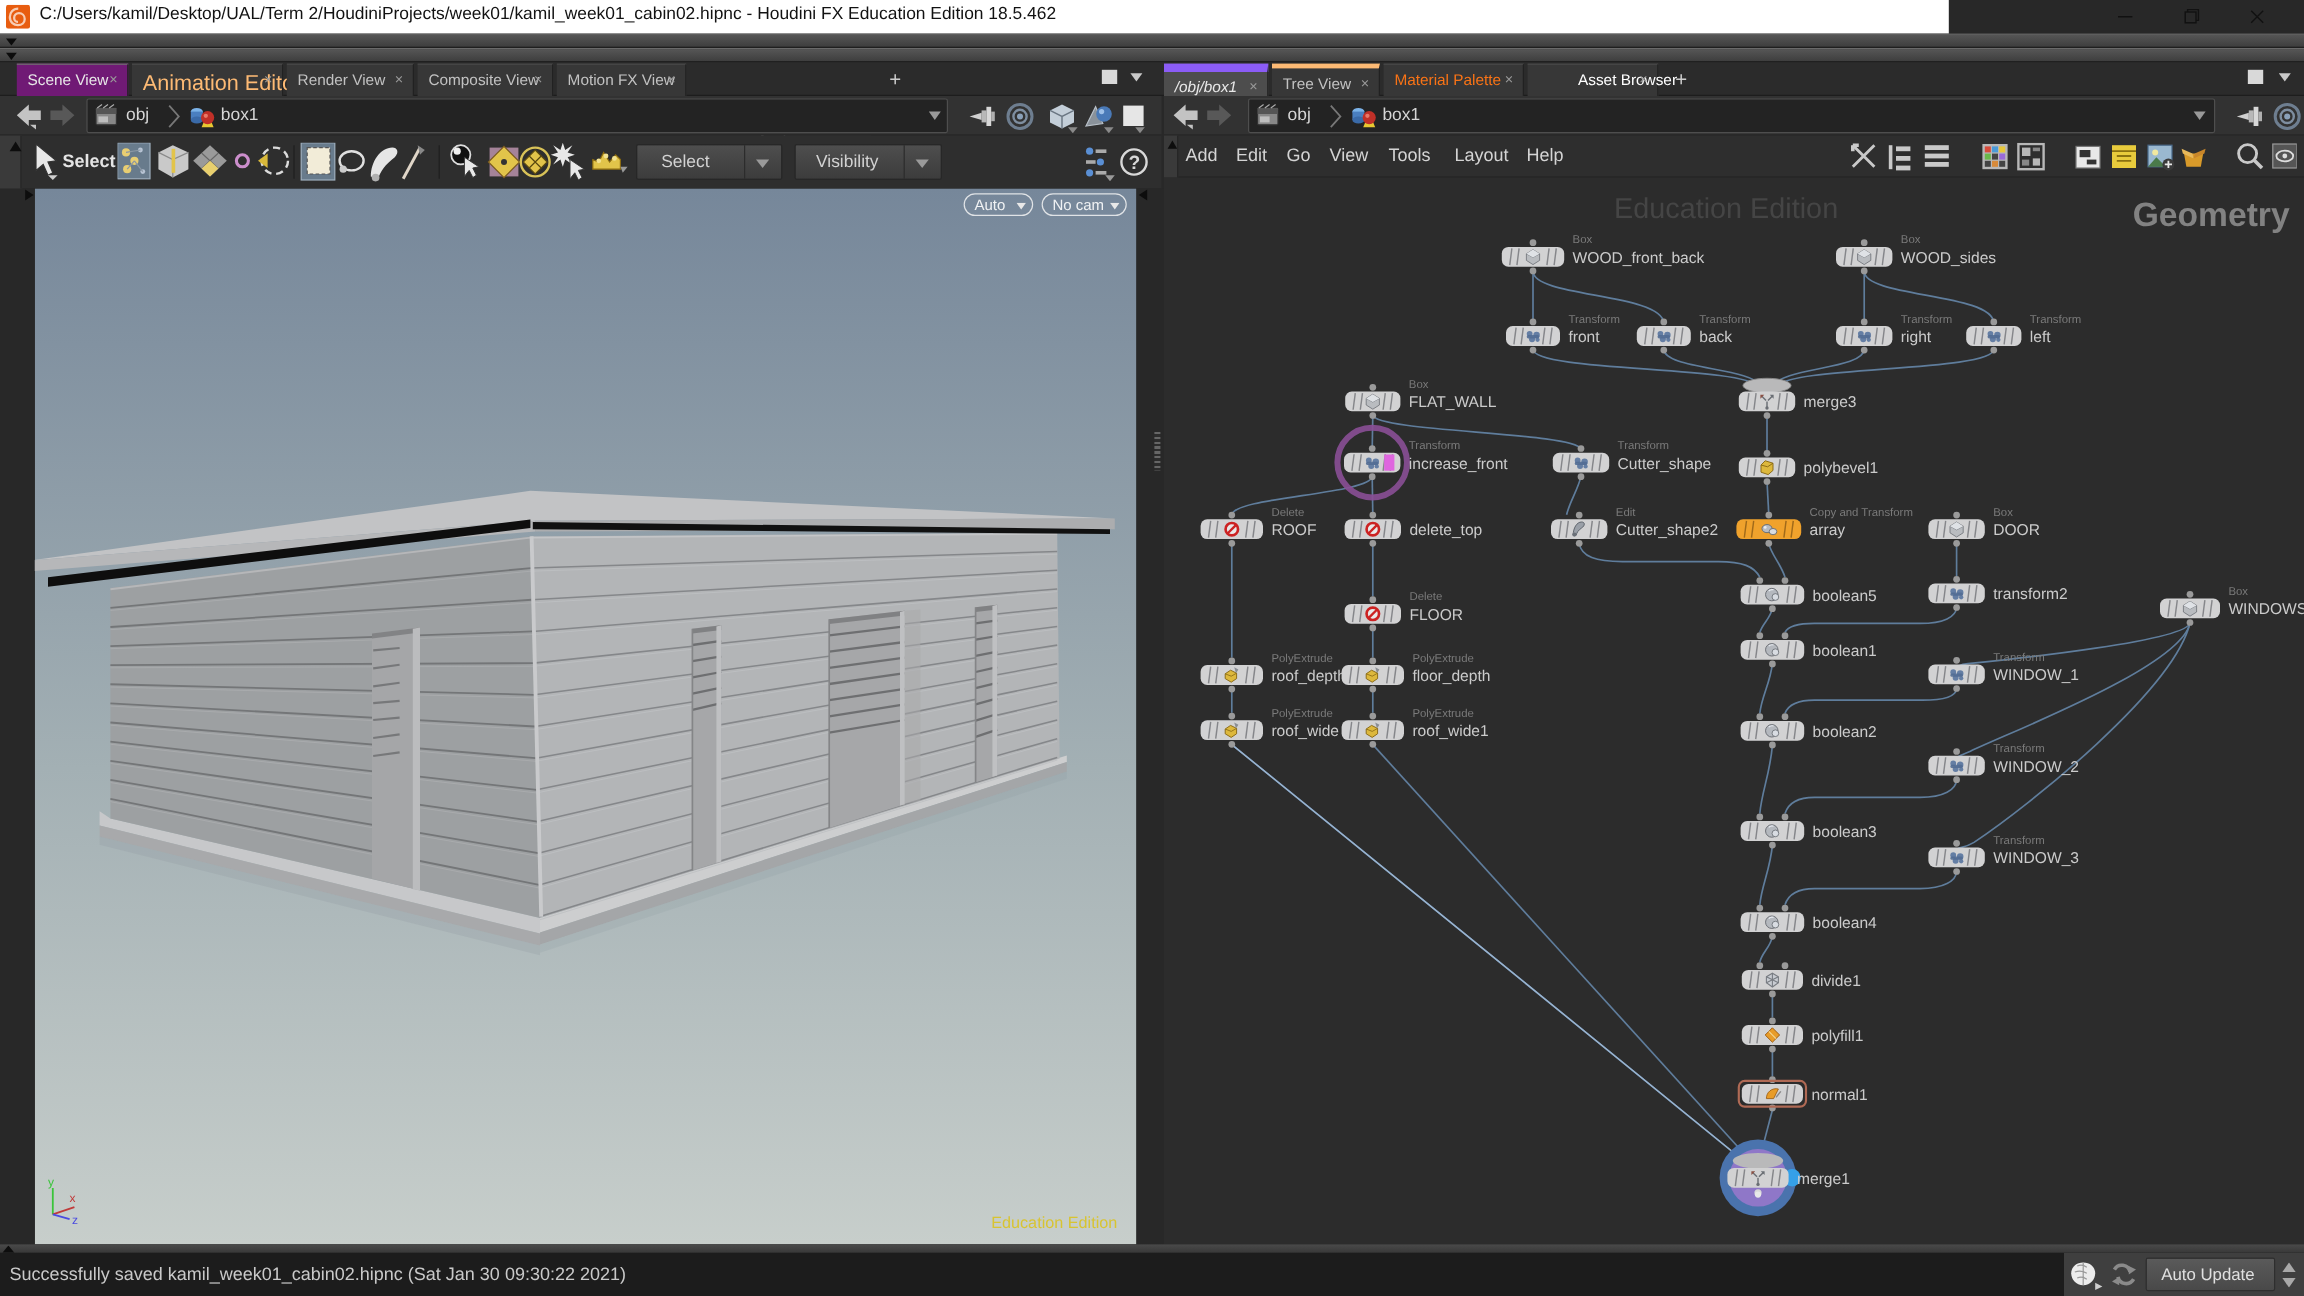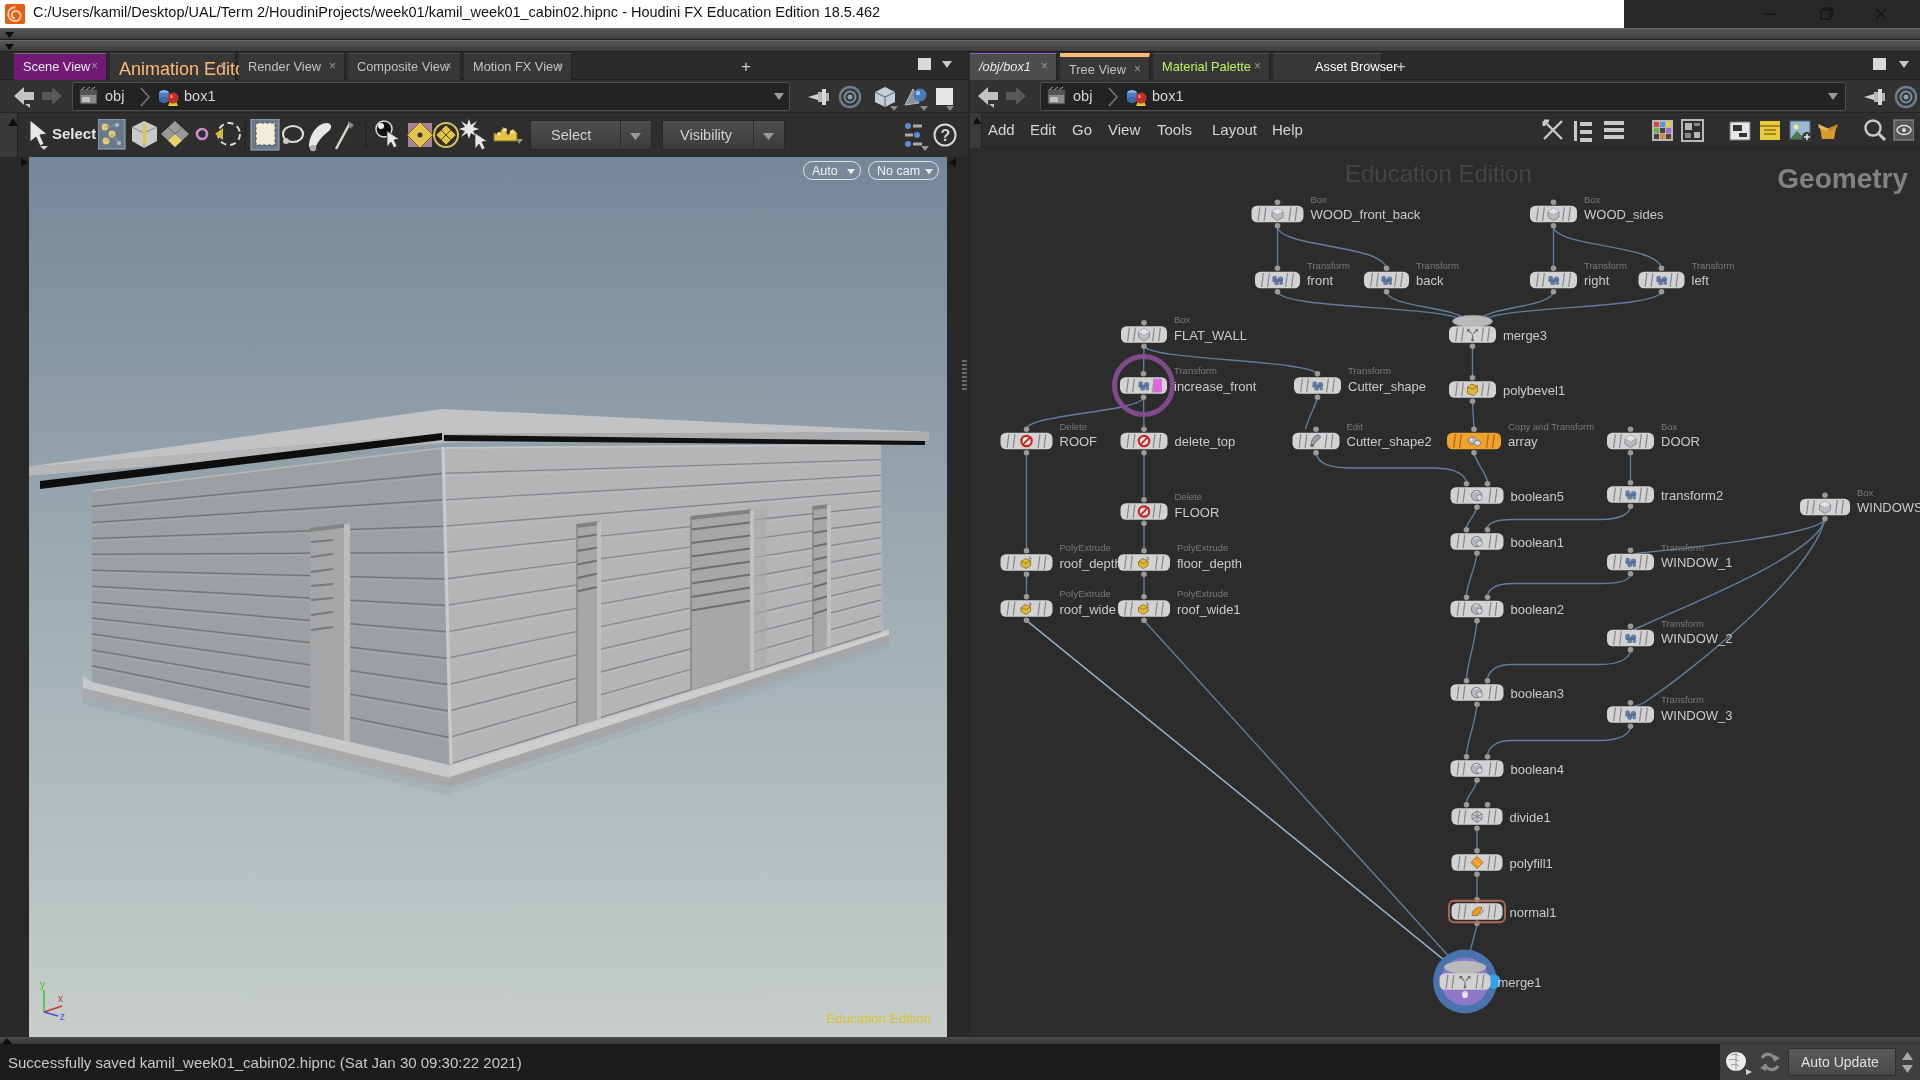--- a/index.html
+++ b/index.html
@@ -51,30 +51,30 @@
 </div>
 <div style="position:absolute;left:575px;top:53px;width:152px;height:27px;background:#373737;border-right:1px solid #212121;border-top:1px solid #4a4a4a;box-sizing:border-box;margin-top:40px;">
  <div style="position:absolute;left:9px;top:5px;font-size:12.8px;color:#c2c2c2;white-space:nowrap;">Geometry Spreadsheet</div>
  <div style="position:absolute;right:8px;top:5px;font-size:12px;color:#9a9a9a;">×</div>
 </div>
 <div style="position:absolute;left:741px;top:57px;font-size:17px;color:#cccccc;">+</div>
 <svg style="position:absolute;left:918px;top:58px" width="36" height="16">
     <rect x="0" y="0" width="13" height="12" fill="#d9d9d9"></rect>
     <path d="M24 3 h10 l-5 7 z" fill="#c9c9c9"></path>
   </svg>
-<div style="position:absolute;left:970px;top:53px;width:87px;height:27px;background:#4d4d4d;border-right:1px solid #212121;border-top:1px solid #8b5cf6;box-sizing:border-box;">
+<div style="position:absolute;left:970px;top:53px;width:87px;height:27px;background:#4d4d4d;border-right:1px solid #212121;border-top:7px solid #8b5cf6;box-sizing:border-box;">
  <div style="position:absolute;left:9px;top:5px;font-size:12.8px;color:#e8e8e8;font-style:italic;white-space:nowrap;">/obj/box1</div>
  <div style="position:absolute;right:8px;top:5px;font-size:12px;color:#9a9a9a;">×</div>
 </div>
 <div style="position:absolute;left:1060px;top:53px;width:90px;height:27px;background:#373737;border-right:1px solid #212121;border-top:4px solid #fdba74;box-sizing:border-box;">
  <div style="position:absolute;left:9px;top:5px;font-size:12.8px;color:#c2c2c2;white-space:nowrap;">Tree View</div>
  <div style="position:absolute;right:8px;top:5px;font-size:12px;color:#9a9a9a;">×</div>
 </div>
 <div style="position:absolute;left:1153px;top:53px;width:117px;height:27px;background:#373737;border-right:1px solid #212121;border-top:1px solid #4a4a4a;box-sizing:border-box;">
- <div style="position:absolute;left:9px;top:5px;font-size:12.8px;color:#bef264;white-space:nowrap;">Material Palette</div>
+ <div style="position:absolute;left:9px;top:5px;font-size:12.8px;color:#f97316;white-space:nowrap;">Material Palette</div>
  <div style="position:absolute;right:8px;top:5px;font-size:12px;color:#9a9a9a;">×</div>
 </div>
 <div style="position:absolute;left:1273px;top:53px;width:109px;height:27px;background:#373737;border-right:1px solid #212121;border-top:1px solid #4a4a4a;box-sizing:border-box;">
  <div style="position:absolute;left:9px;top:5px;font-size:12.8px;color:#ffffff;white-space:nowrap;margin-left:33px;">Asset Browser</div>
  <div style="position:absolute;right:8px;top:5px;font-size:12px;color:#9a9a9a;">×</div>
 </div>
 <div style="position:absolute;left:1396px;top:57px;font-size:17px;color:#cccccc;">+</div>
 <svg style="position:absolute;left:1873px;top:58px" width="40" height="16">
     <rect x="0" y="0" width="13" height="12" fill="#d9d9d9"></rect>
     <path d="M26 3 h10 l-5 7 z" fill="#c9c9c9"></path>

